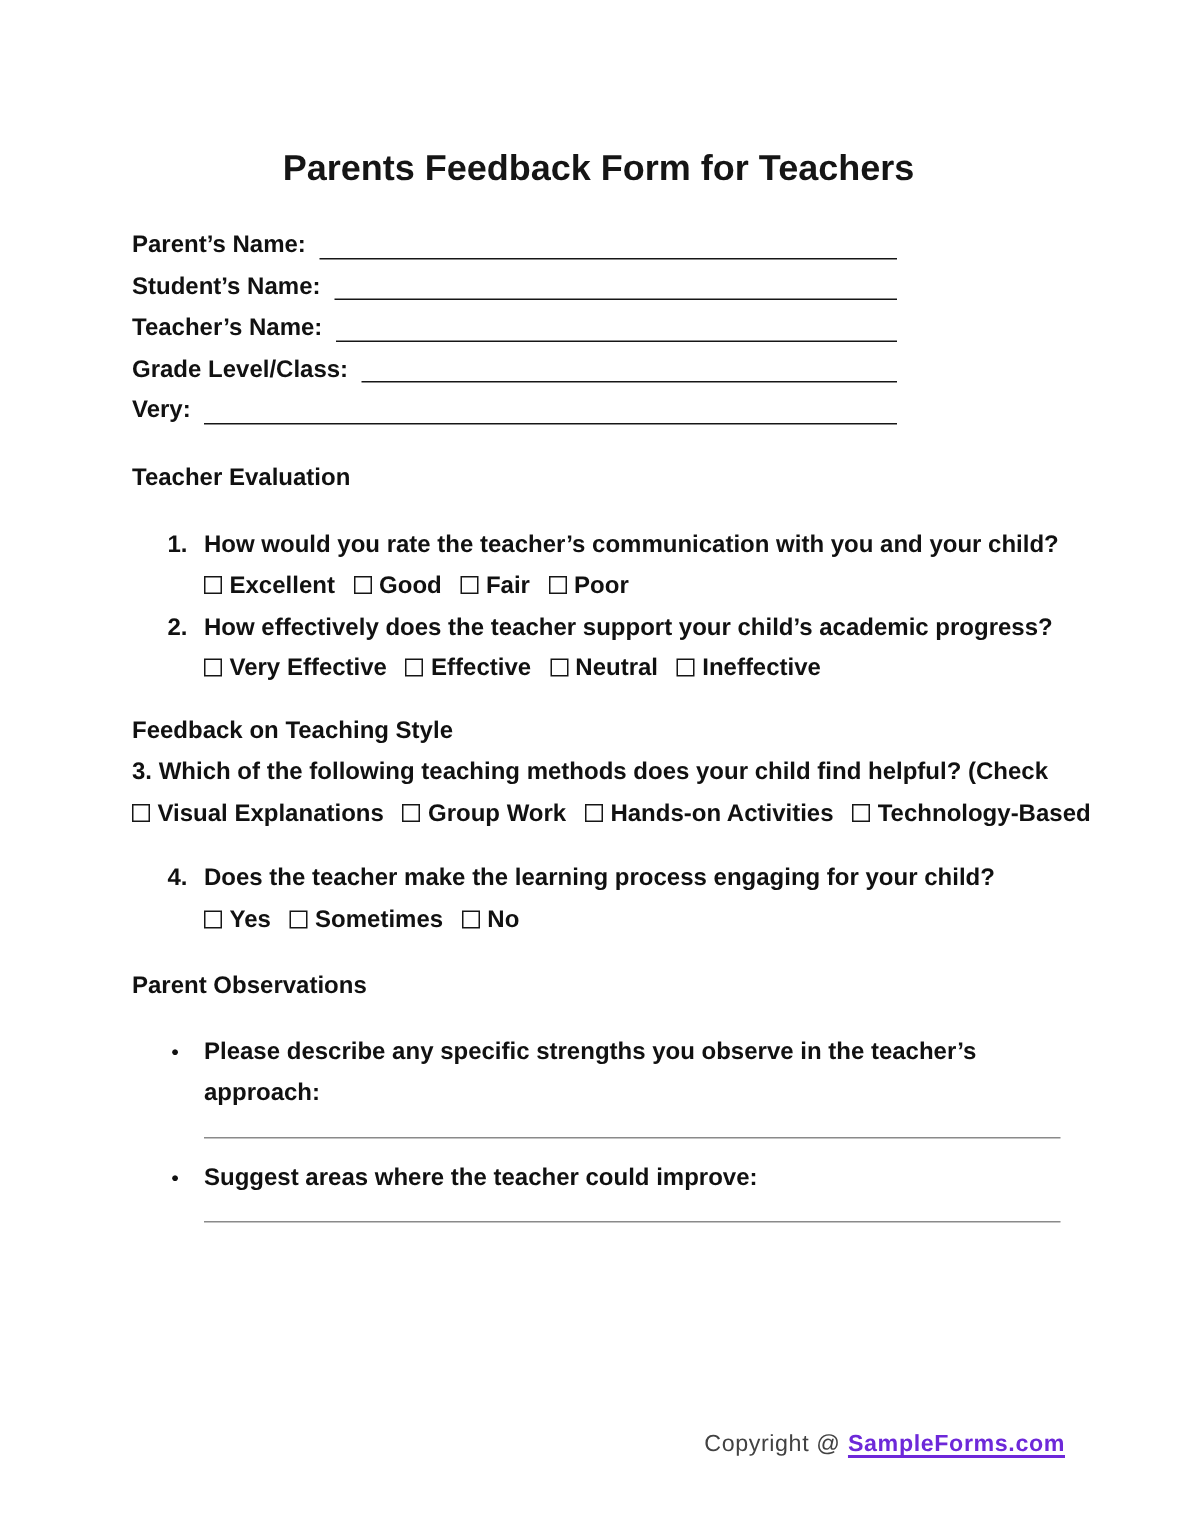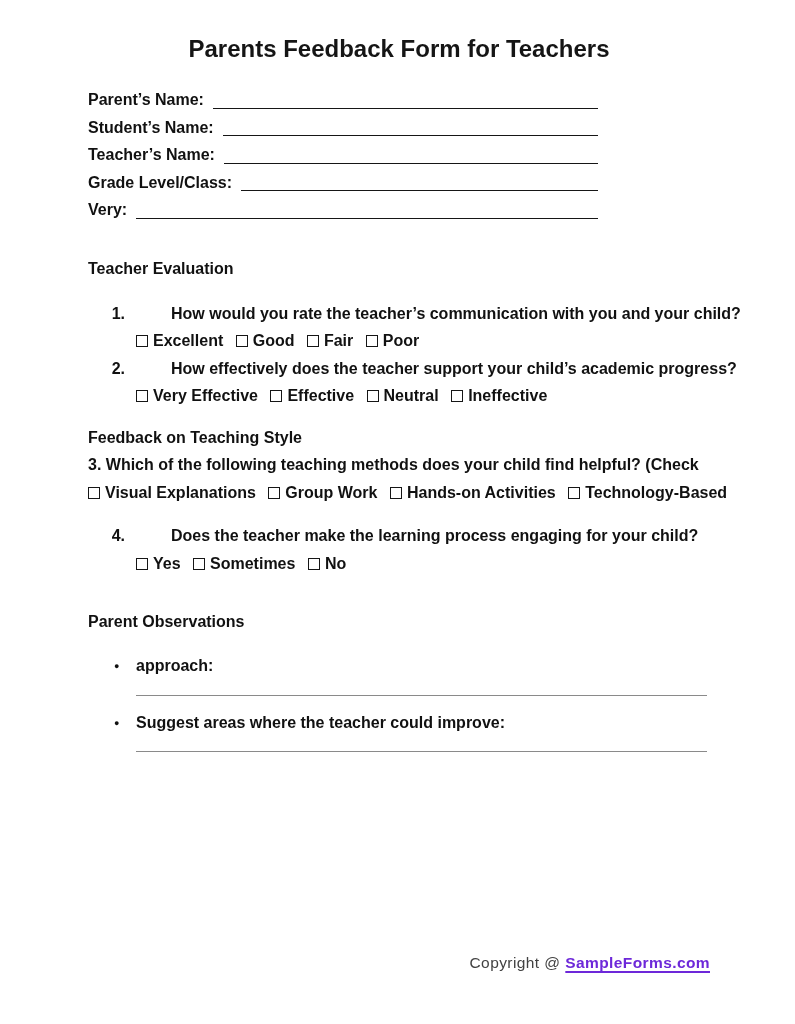--- a/index.html
+++ b/index.html
@@ -3,50 +3,50 @@
 <meta charset="utf-8">
 <style>
   * { margin: 0; padding: 0; box-sizing: border-box; }
   html, body { background: #ffffff; }
   body {
     width: 795px; height: 1024px; position: relative;
     font-family: "Liberation Sans", "DejaVu Sans", sans-serif;
   }
   .page {
     position: absolute; inset: 0;
-    padding: 33px 85px 0 88px;
+    padding: 97px 85px 0 88px;
     color: #111111;
     font-weight: 700;
     font-size: 16px;
     line-height: 27.5px;
     border-radius: 21px;
   }
   .title {
     font-size: 24px; line-height: 31px; font-weight: 700;
     text-align: center; margin-bottom: 22px; color: #151515;
   }
   .mt14 { margin-top: 14px; }
   .mt16 { margin-top: 16px; }
-  .mt17 { margin-top: 31px; }
+  .mt17 { margin-top: 17px; }
   .mt17b { margin-top: 17.5px; }
   .nowrap { white-space: nowrap; }
 
   
   .field-row { display: flex; width: 510px; text-align: right; }
   .field-label { flex: none; white-space: nowrap; }
   .field-line {
     flex: 1; border-bottom: 1.5px solid #161616;
     margin-left: 9px; margin-bottom: 5px;
   }
 
   
   .q-row { display: flex; }
   .q-num { width: 48px; flex: none; padding-right: 11px; text-align: right; }
   .q-body { flex: 1; }
-  .q-text { white-space: nowrap; margin-left: 35px; }
+  .q-text { white-space: nowrap; }
 
   
   .opt { margin-right: 8px; white-space: nowrap; }
   .cb {
     display: inline-block; width: 12px; height: 12px;
     border: 1.5px solid #161616; background: #ffffff;
     margin-right: 5px; vertical-align: -1px;
   }
 
   
@@ -153,20 +153,21 @@
       </div>
     </div>
   </div>
 
   <div class="mt17">Parent Observations</div>
 
   <div class="mt16">
     <div class="bullet-row">
       <span class="b-marker"><span class="dot">●</span></span>
       <div>
+        <div class="nowrap">Please describe any specific strengths you observe in the teacher’s</div>
         <div class="nowrap">approach:</div>
       </div>
     </div>
     <div class="obs-line"></div>
 
     <div class="bullet-row li2">
       <span class="b-marker"><span class="dot">●</span></span>
       <div>
         <div class="nowrap">Suggest areas where the teacher could improve:</div>
       </div>

